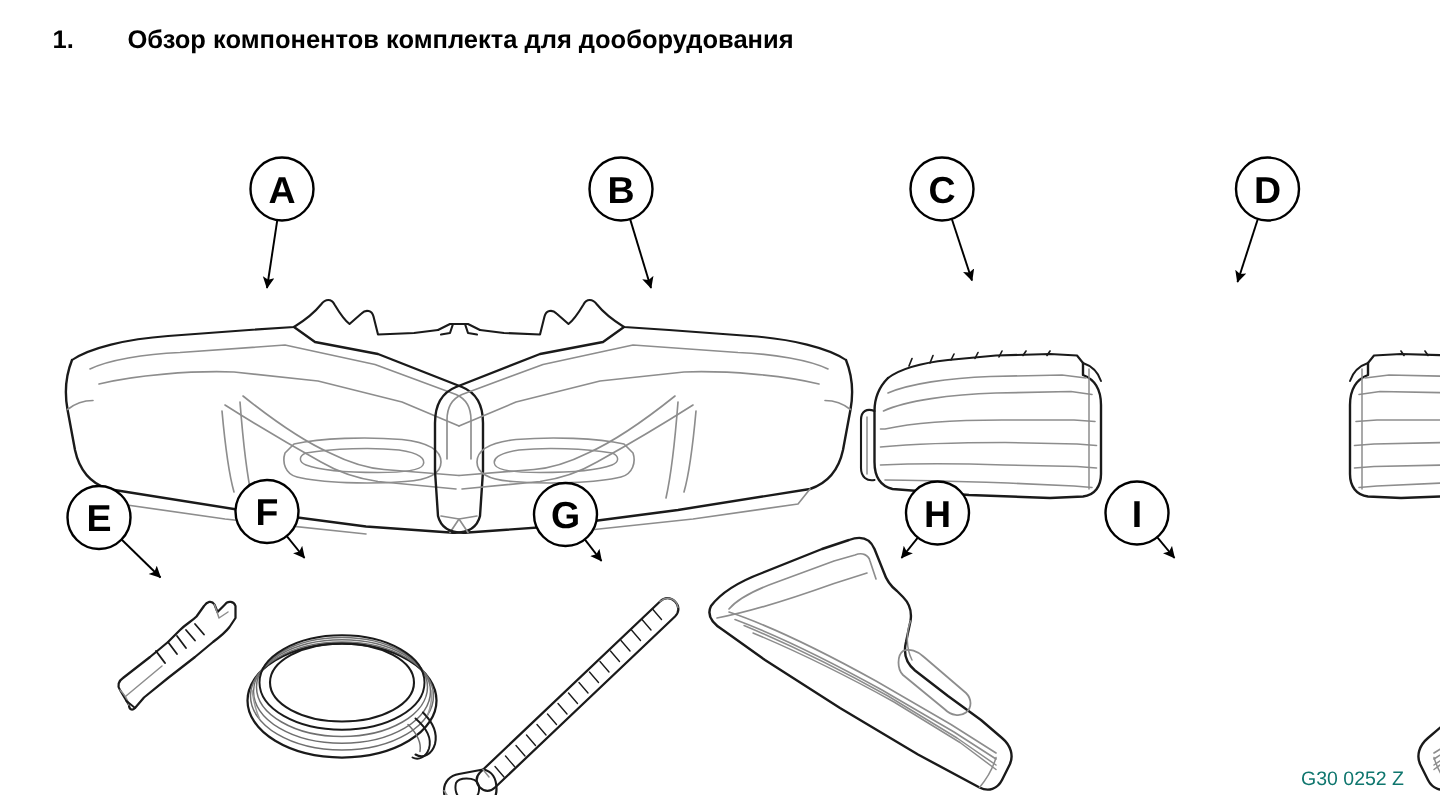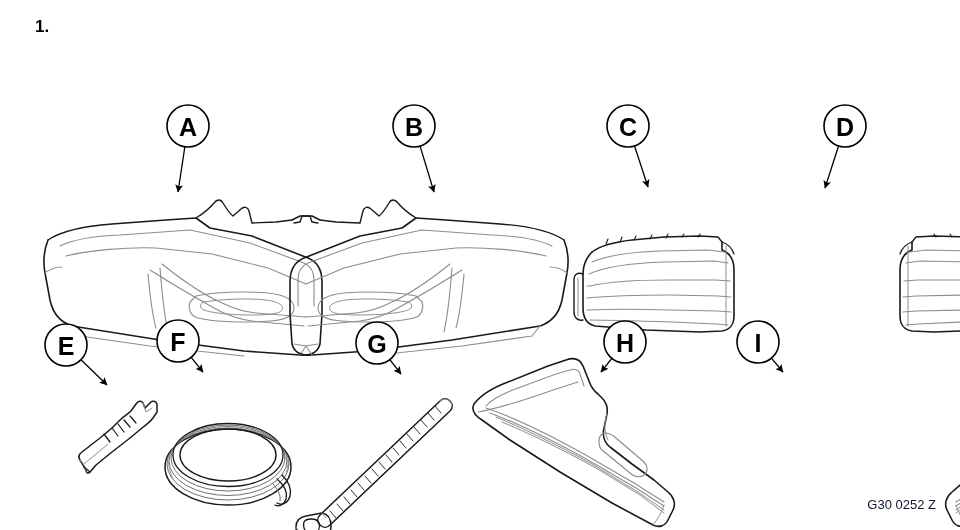--- a/index.html
+++ b/index.html
@@ -53,41 +53,42 @@
   #figure-svg {
     display: block;
     width: 960px;
     height: 474px;
   }
 
   
   #figure-caption {
     position: absolute;
     right: 24px;
-    bottom: 18px;
+    bottom: 4px;
     font-size: 13px;
     font-weight: normal;
-    color: #0f172a;
+    color: #0f766e;
     white-space: nowrap;
   }
 
   .callout-text {
     font-family: "Liberation Sans", sans-serif;
     font-size: 25px;
     font-weight: bold;
     fill: #000000;
     text-anchor: middle;
     dominant-baseline: central;
   }
 </style>
 </head>
 <body>
 
 <div id="header">
   <div id="section-number">1.</div>
+  <div id="section-title">Обзор компонентов комплекта для дооборудования</div>
 </div>
 
 <div id="figure">
 <svg id="figure-svg" viewBox="0 0 960 474" xmlns="http://www.w3.org/2000/svg">
 
   <defs>
     <marker id="arrowhead" markerWidth="7" markerHeight="7" refX="5.6" refY="3" orient="auto">
       <path d="M0,0 L6,3 L0,6 L1.3,3 Z" fill="#000000"></path>
     </marker>
   </defs>

